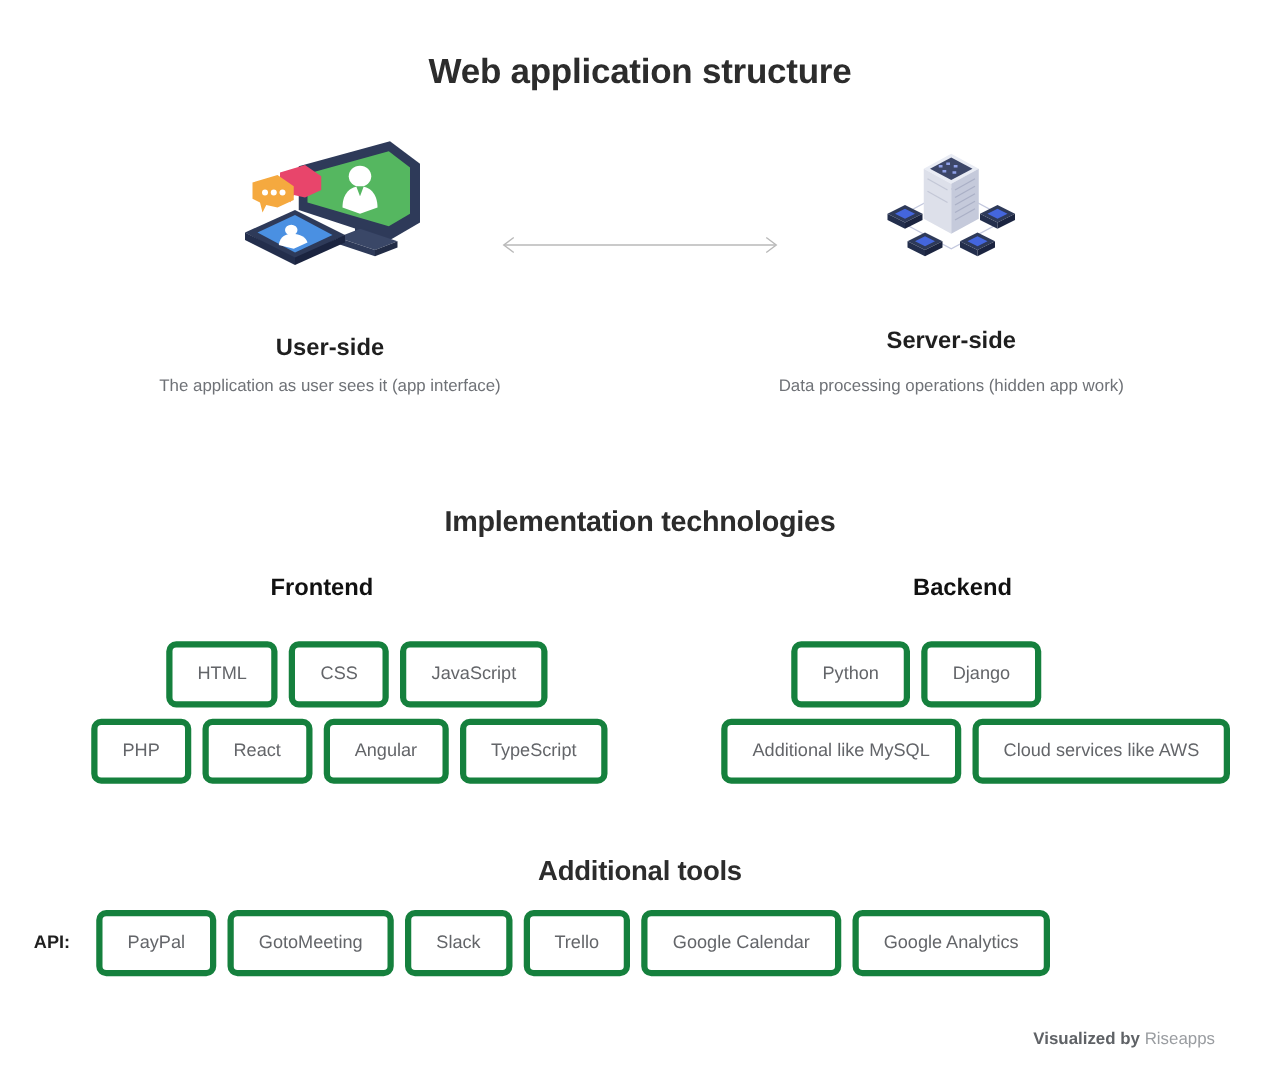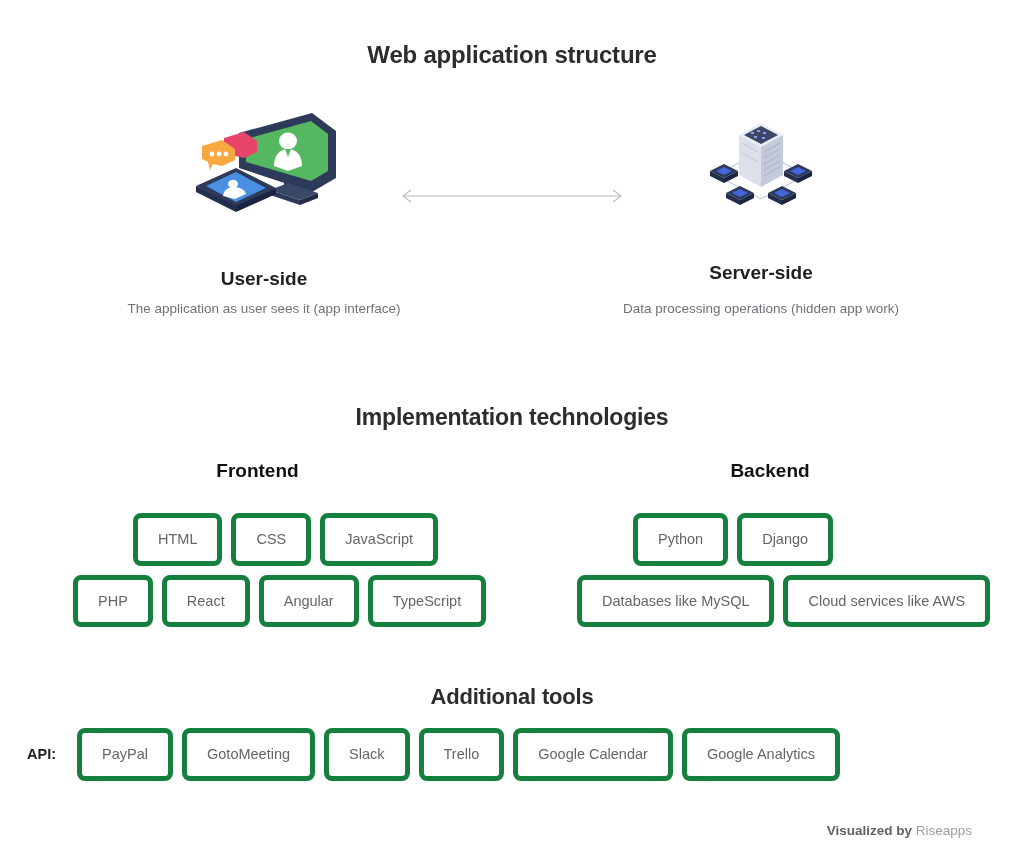--- a/index.html
+++ b/index.html
@@ -22,21 +22,21 @@
 
   
   .section-title {
     position: absolute;
     width: 100%;
     text-align: center;
     font-weight: 700;
     color: #2c2c2c;
     letter-spacing: -0.2px;
   }
-  #title-main  { top: 41px;  font-size: 24px; }
+  #title-main  { top: 41px;  font-size: 28px; }
   #title-impl  { top: 389px; font-size: 23px; margin-top: 15px; }
   #title-tools { top: 684px; font-size: 22px; }
 
   
   .struct-row {
     position: absolute;
     top: 108px;
     left: 0;
     width: 1024px;
     height: 210px;
@@ -285,21 +285,21 @@
     </div>
   </div>
 
   <div class="tech-col" id="tech-backend">
     <div class="tech-title">Backend</div>
     <div class="chip-row row-1">
       <div class="chip">Python</div>
       <div class="chip">Django</div>
     </div>
     <div class="chip-row row-2">
-      <div class="chip">Databases like MySQL</div>
+      <div class="chip">Additional like MySQL</div>
       <div class="chip">Cloud services like AWS</div>
     </div>
   </div>
 
   <div class="section-title" id="title-tools">Additional tools</div>
 
   <div class="tools-row">
     <div class="api-label">API:</div>
     <div class="chip">PayPal</div>
     <div class="chip">GotoMeeting</div>

